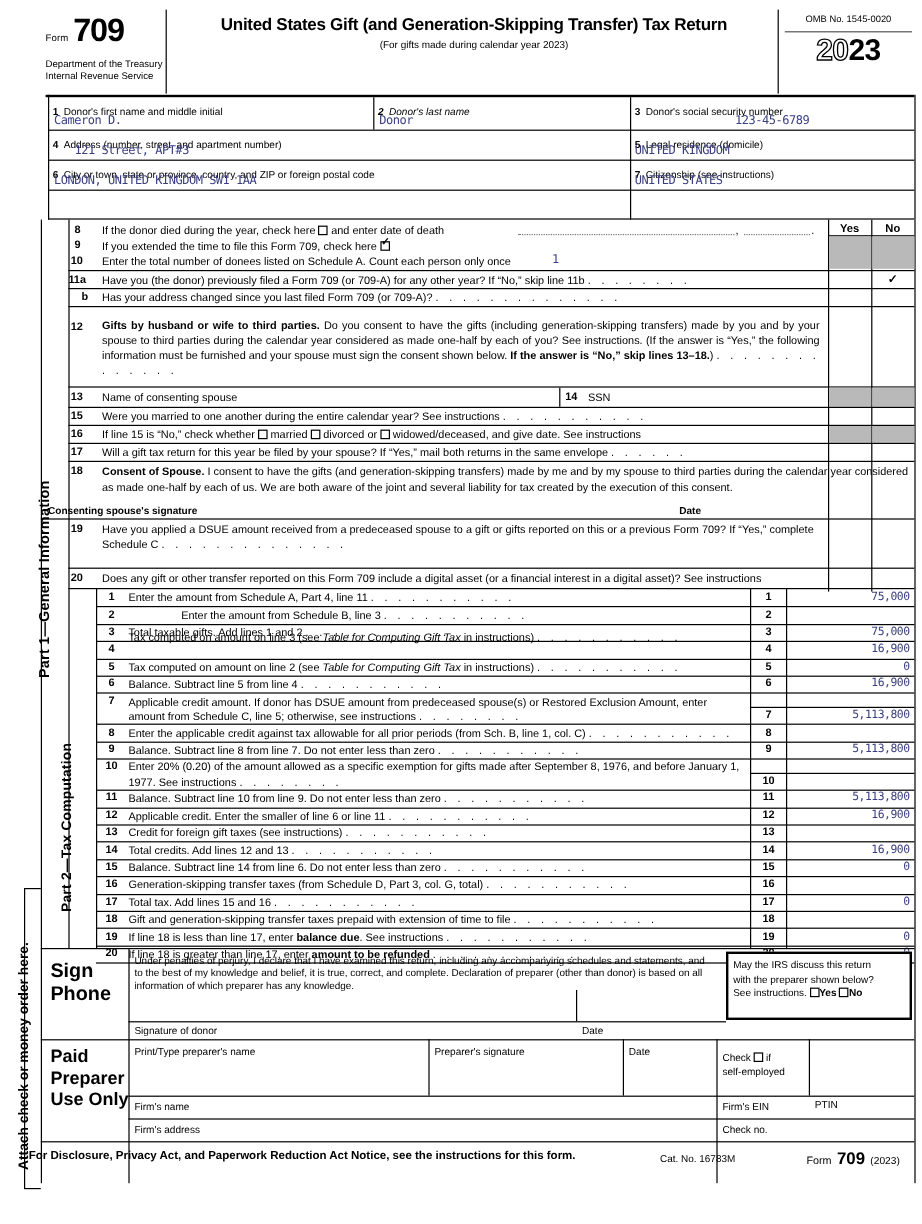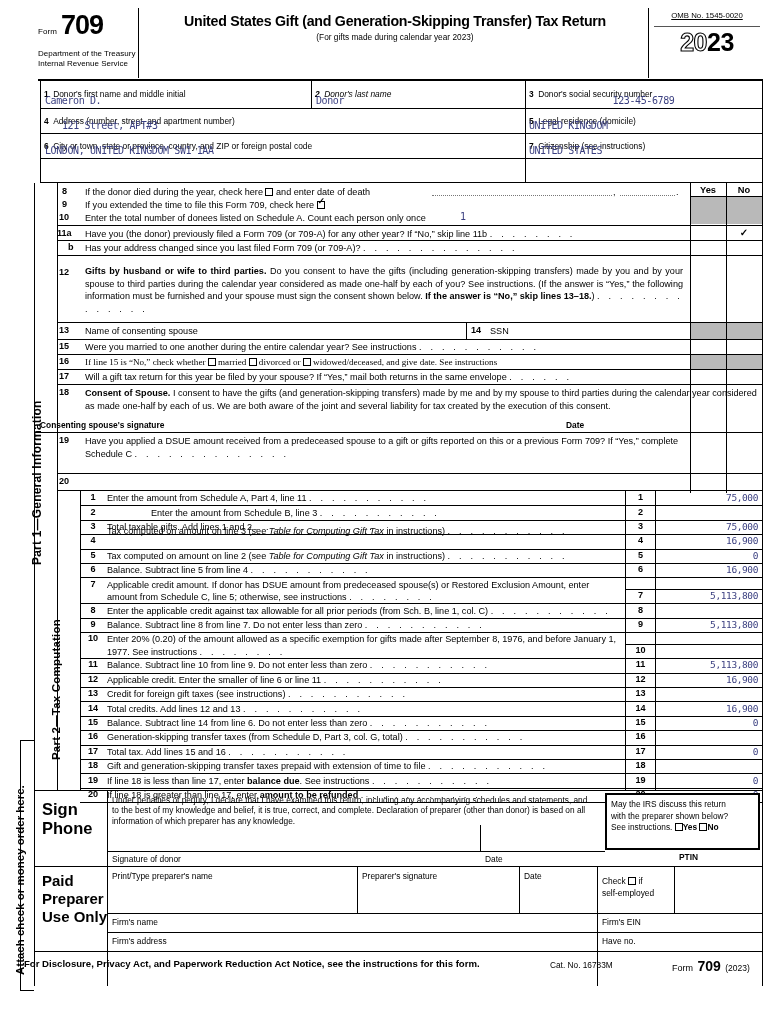--- a/index.html
+++ b/index.html
@@ -26,21 +26,21 @@
 
   .form-word { font-size:8px; letter-spacing:.1px; }
   .form-num  { font-size:27px; font-weight:bold; letter-spacing:-1px; line-height:26px; }
   .dept { font-size:8px; line-height:9.5px; margin-top:11px; }
 
   .title { font-size:14.2px; font-weight:bold; text-align:center; letter-spacing:-.25px; margin-top:7px; }
   .goto  { font-size:9.3px; font-weight:bold; text-align:center; margin-top:13px; }
   .goto i { font-style:italic; }
   .subgoto { font-size:8.3px; text-align:center; margin-top:3px; }
 
-  .omb { font-size:7.8px; text-align:center; padding-top:5px;text-decoration:underline; }
+  .omb { font-size:7.8px; text-align:center; padding-top:5px; }
   .omb-rule { position:absolute; left:2px; top:20px; width:106px; height:1px; background:#555; }
   .year { text-align:center; font-size:25px; font-weight:bold; letter-spacing:-.5px; margin-top:8px; }
   .year .hollow { color:#fff; -webkit-text-stroke:1.1px #000; }
 
   
   .lbl   { font-size:8.4px; }
   .lblb  { font-size:8.4px; font-weight:bold; }
   .fld   { font-size:10px; color:#3a3f80; font-family:"DejaVu Sans Mono", monospace; letter-spacing:-.4px; }
   .q     { font-size:9.1px; line-height:12.6px; }
   .qb    { font-weight:bold; }
@@ -223,21 +223,21 @@
   <div class="hr" style="left:57px;top:339px;width:705px;height:1px;"></div>
 
   <div class="cell ln" style="left:59px;top:341px;">15</div>
   <div class="cell q" style="left:85px;top:341px;">
     <span>Were you married to one another during the entire calendar year? See instructions</span>
     <span class="dots">. . . . . . . . . . .</span>
   </div>
   <div class="hr" style="left:57px;top:354px;width:705px;height:1px;"></div>
 
   <div class="cell ln" style="left:59px;top:356px;">16</div>
-  <div class="cell q" style="left:85px;top:356px;font-family:Liberation Serif, serif;">
+  <div class="cell q" style="left:85px;top:356px;">
     <span>If line 15 is “No,” check whether</span>
     <span class="cb"></span>
     <span>married</span>
     <span class="cb"></span>
     <span>divorced or</span>
     <span class="cb"></span>
     <span>widowed/deceased, and give date. See instructions</span>
   </div>
   <div class="shade" style="left:691px;top:355px;width:35px;height:14px;"></div>
   <div class="shade" style="left:727px;top:355px;width:35px;height:14px;"></div>
@@ -260,20 +260,21 @@
   <div class="hr" style="left:34px;top:432px;width:728px;height:1.2px;"></div>
 
   <div class="cell ln" style="left:59px;top:435px;">19</div>
   <div class="cell q" style="left:85px;top:435px;width:598px;">
     <span>Have you applied a DSUE amount received from a predeceased spouse to a gift or gifts reported on this or a previous Form 709? If “Yes,” complete Schedule C</span>
     <span class="dots">. . . . . . . . . . . . . .</span>
   </div>
   <div class="hr" style="left:57px;top:473px;width:705px;height:1.2px;"></div>
 
   <div class="cell ln" style="left:59px;top:476px;">20</div>
+  <div class="cell q" style="left:85px;top:476px;width:600px;">Does any gift or other transfer reported on this Form 709 include a digital asset (or a financial interest in a digital asset)? See instructions</div>
   <div class="hr" style="left:57px;top:490px;width:705px;height:1.2px;"></div>
 
   <div class="vlabel" style="left:50px;top:760px;font-size:11.5px;letter-spacing:.2px;">Part 2—Tax Computation</div>
 
   <div class="vr" style="left:80px;top:490px;width:1px;height:300px;"></div>
   <div class="vr" style="left:625px;top:490px;width:1.2px;height:300px;"></div>
   <div class="vr" style="left:655px;top:490px;width:1px;height:300px;"></div>
 
   <div id="part2-rows">
       <div class="cell q" style="left: 107px; top: 492.2px; width: 515px;">Enter the amount from Schedule A, Part 4, line 11 <span class="dots">. . . . . . . . . . .</span></div>
@@ -428,29 +429,29 @@
 
   <div class="cell lbl" style="left:112px;top:871px;">Print/Type preparer's name</div>
   <div class="cell lbl" style="left:362px;top:871px;">Preparer's signature</div>
   <div class="cell lbl" style="left:524px;top:871px;">Date</div>
   <div class="cell lbl" style="left:602px;top:876px;">
     <span>Check</span>
     <span class="cb"></span>
     <span>if</span>
   </div>
   <div class="cell lbl" style="left:602px;top:888px;">self-employed</div>
-  <div class="cell lbl" style="left:679px;top:852px;font-weight:bold;">PTIN</div>
+  <div class="cell lbl" style="left:679px;top:915px;">PTIN</div>
 
   <div class="hr" style="left:107px;top:913px;width:655px;height:1px;"></div>
   <div class="cell lbl" style="left:112px;top:917px;">Firm's name</div>
   <div class="cell lbl" style="left:602px;top:917px;">Firm's EIN</div>
 
   <div class="hr" style="left:107px;top:932px;width:655px;height:1px;"></div>
   <div class="cell lbl" style="left:112px;top:936px;">Firm's address</div>
-  <div class="cell lbl" style="left:602px;top:936px;">Have no.</div>
+  <div class="cell lbl" style="left:602px;top:936px;">Check no.</div>
 
   <div class="hr" style="left:34px;top:951px;width:728px;height:1.4px;"></div>
 
   <div class="cell" style="left:24px;top:958px;font-size:9.6px;font-weight:bold;">For Disclosure, Privacy Act, and Paperwork Reduction Act Notice, see the instructions for this form.</div>
   <div class="cell" style="left:550px;top:960px;font-size:8.3px;">Cat. No. 16783M</div>
   <div class="cell" style="left:672px;top:957px;">
     <span style="font-size:9px;">Form</span>
     <span style="font-size:14px;font-weight:bold;">709</span>
     <span style="font-size:8.5px;">(2023)</span>
   </div>

